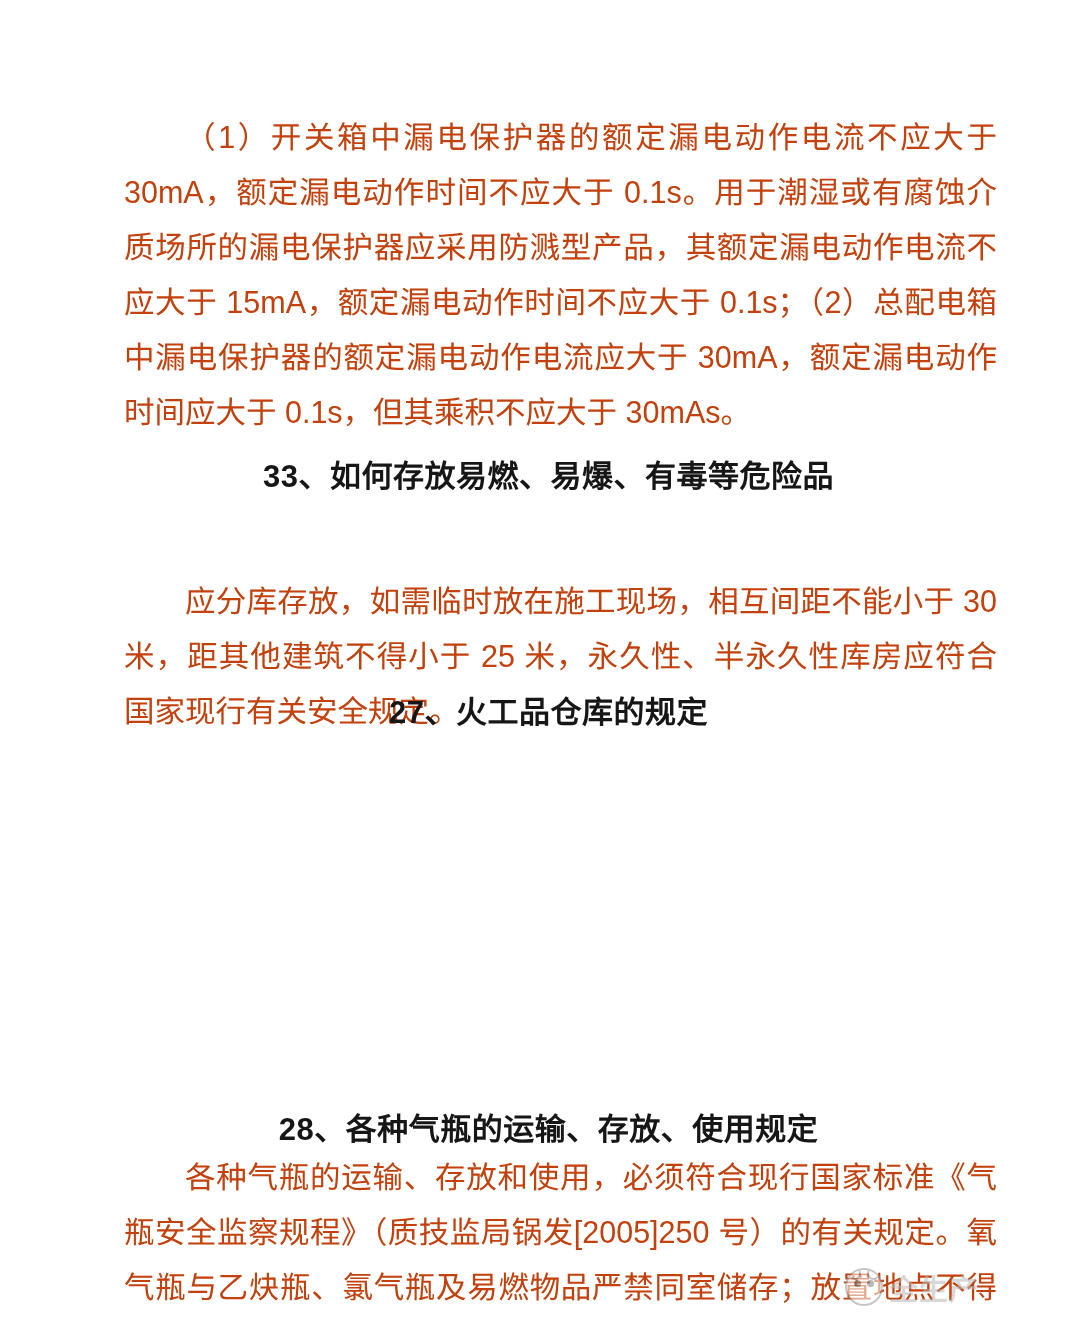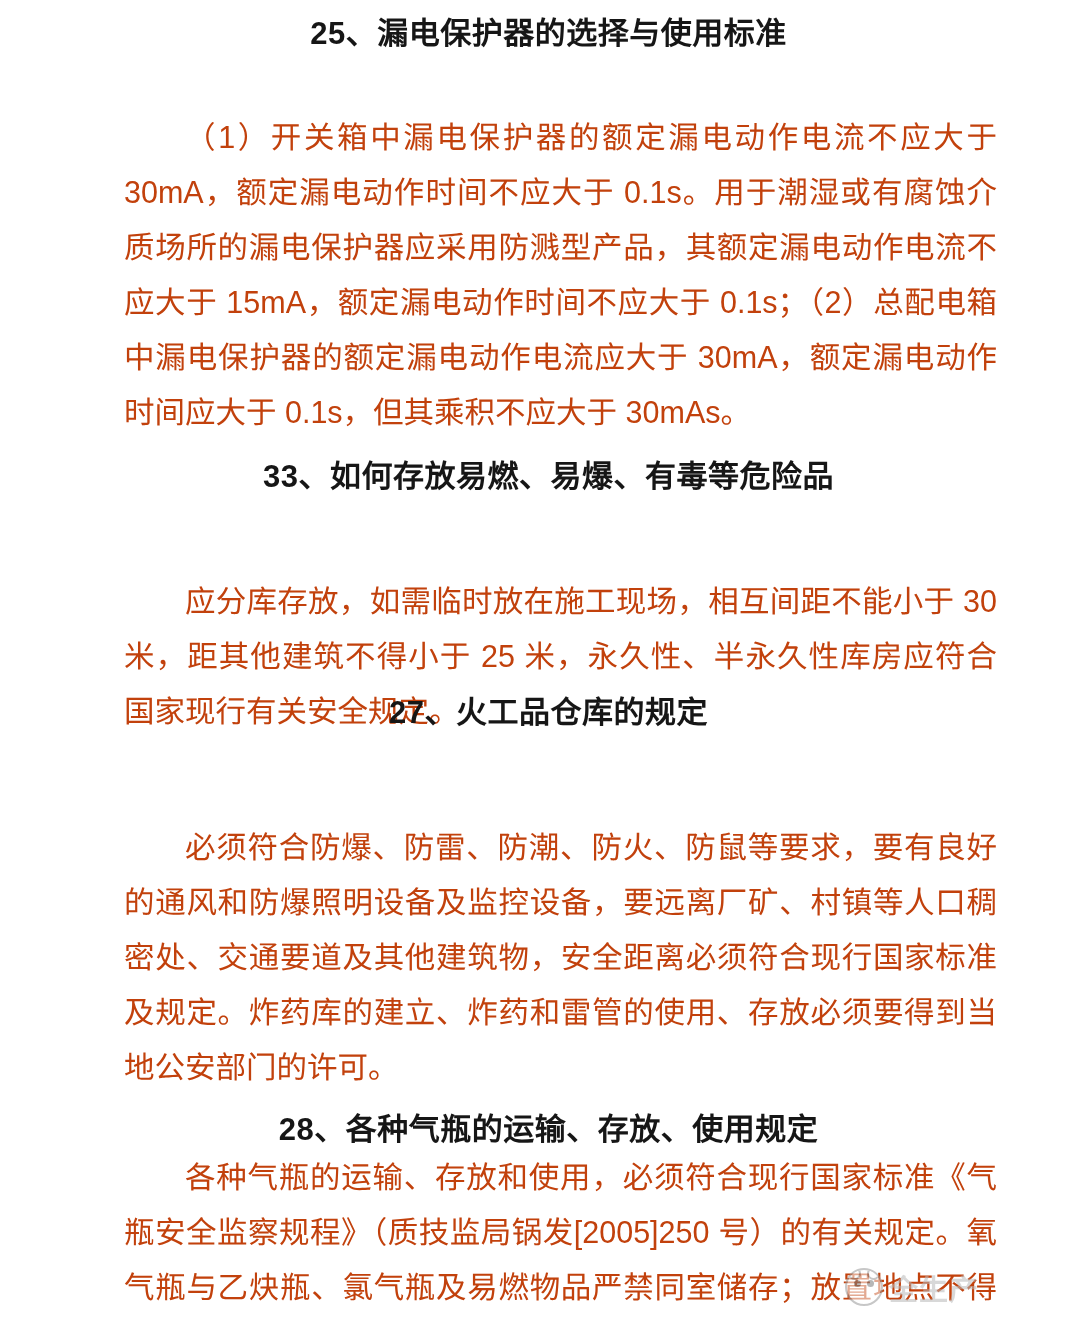--- a/index.html
+++ b/index.html
@@ -107,28 +107,26 @@
     white-space: nowrap;
     letter-spacing: 1px;
     font-family: "Liberation Sans", "DejaVu Sans", sans-serif;
   }
 </style>
 </head>
 <body>
 
 <div class="page">
 
-  <h2 class="section-heading blk" id="h25">25、漏电保护器的选择与使用标准</h2>
   <p class="body-text indent blk" id="p25">（1）开关箱中漏电保护器的额定漏电动作电流不应大于 30mA，额定漏电动作时间不应大于 0.1s。用于潮湿或有腐蚀介质场所的漏电保护器应采用防溅型产品，其额定漏电动作电流不应大于 15mA，额定漏电动作时间不应大于 0.1s；（2）总配电箱中漏电保护器的额定漏电动作电流应大于 30mA，额定漏电动作时间应大于 0.1s，但其乘积不应大于 30mAs。</p>
 
   <h2 class="section-heading blk" id="h26">33、如何存放易燃、易爆、有毒等危险品</h2>
   <p class="body-text indent blk" id="p26">应分库存放，如需临时放在施工现场，相互间距不能小于 30 米，距其他建筑不得小于 25 米，永久性、半永久性库房应符合国家现行有关安全规定。</p>
 
   <h2 class="section-heading blk" id="h27">27、火工品仓库的规定</h2>
-  <p class="body-text indent blk" id="p27">必须符合防爆、防雷、防潮、防火、防鼠等要求，要有良好的通风和防爆照明设备及监控设备，要远离厂矿、村镇等人口稠密处、交通要道及其他建筑物，安全距离必须符合现行国家标准及规定。炸药库的建立、炸药和雷管的使用、存放必须要得到当地公安部门的许可。</p>
 
   <h2 class="section-heading blk" id="h28">28、各种气瓶的运输、存放、使用规定</h2>
   <p class="body-text indent blk" id="p28">各种气瓶的运输、存放和使用，必须符合现行国家标准《气瓶安全监察规程》（质技监局锅发[2005]250 号）的有关规定。氧气瓶与乙炔瓶、氯气瓶及易燃物品严禁同室储存；放置地点不得靠近热源和</p>
 
   <div class="watermark">
     <div class="wm-logo">
       <span class="wm-ear l"></span>
       <span class="wm-ear r"></span>
     </div>
     <span class="wm-text">全生产</span>

